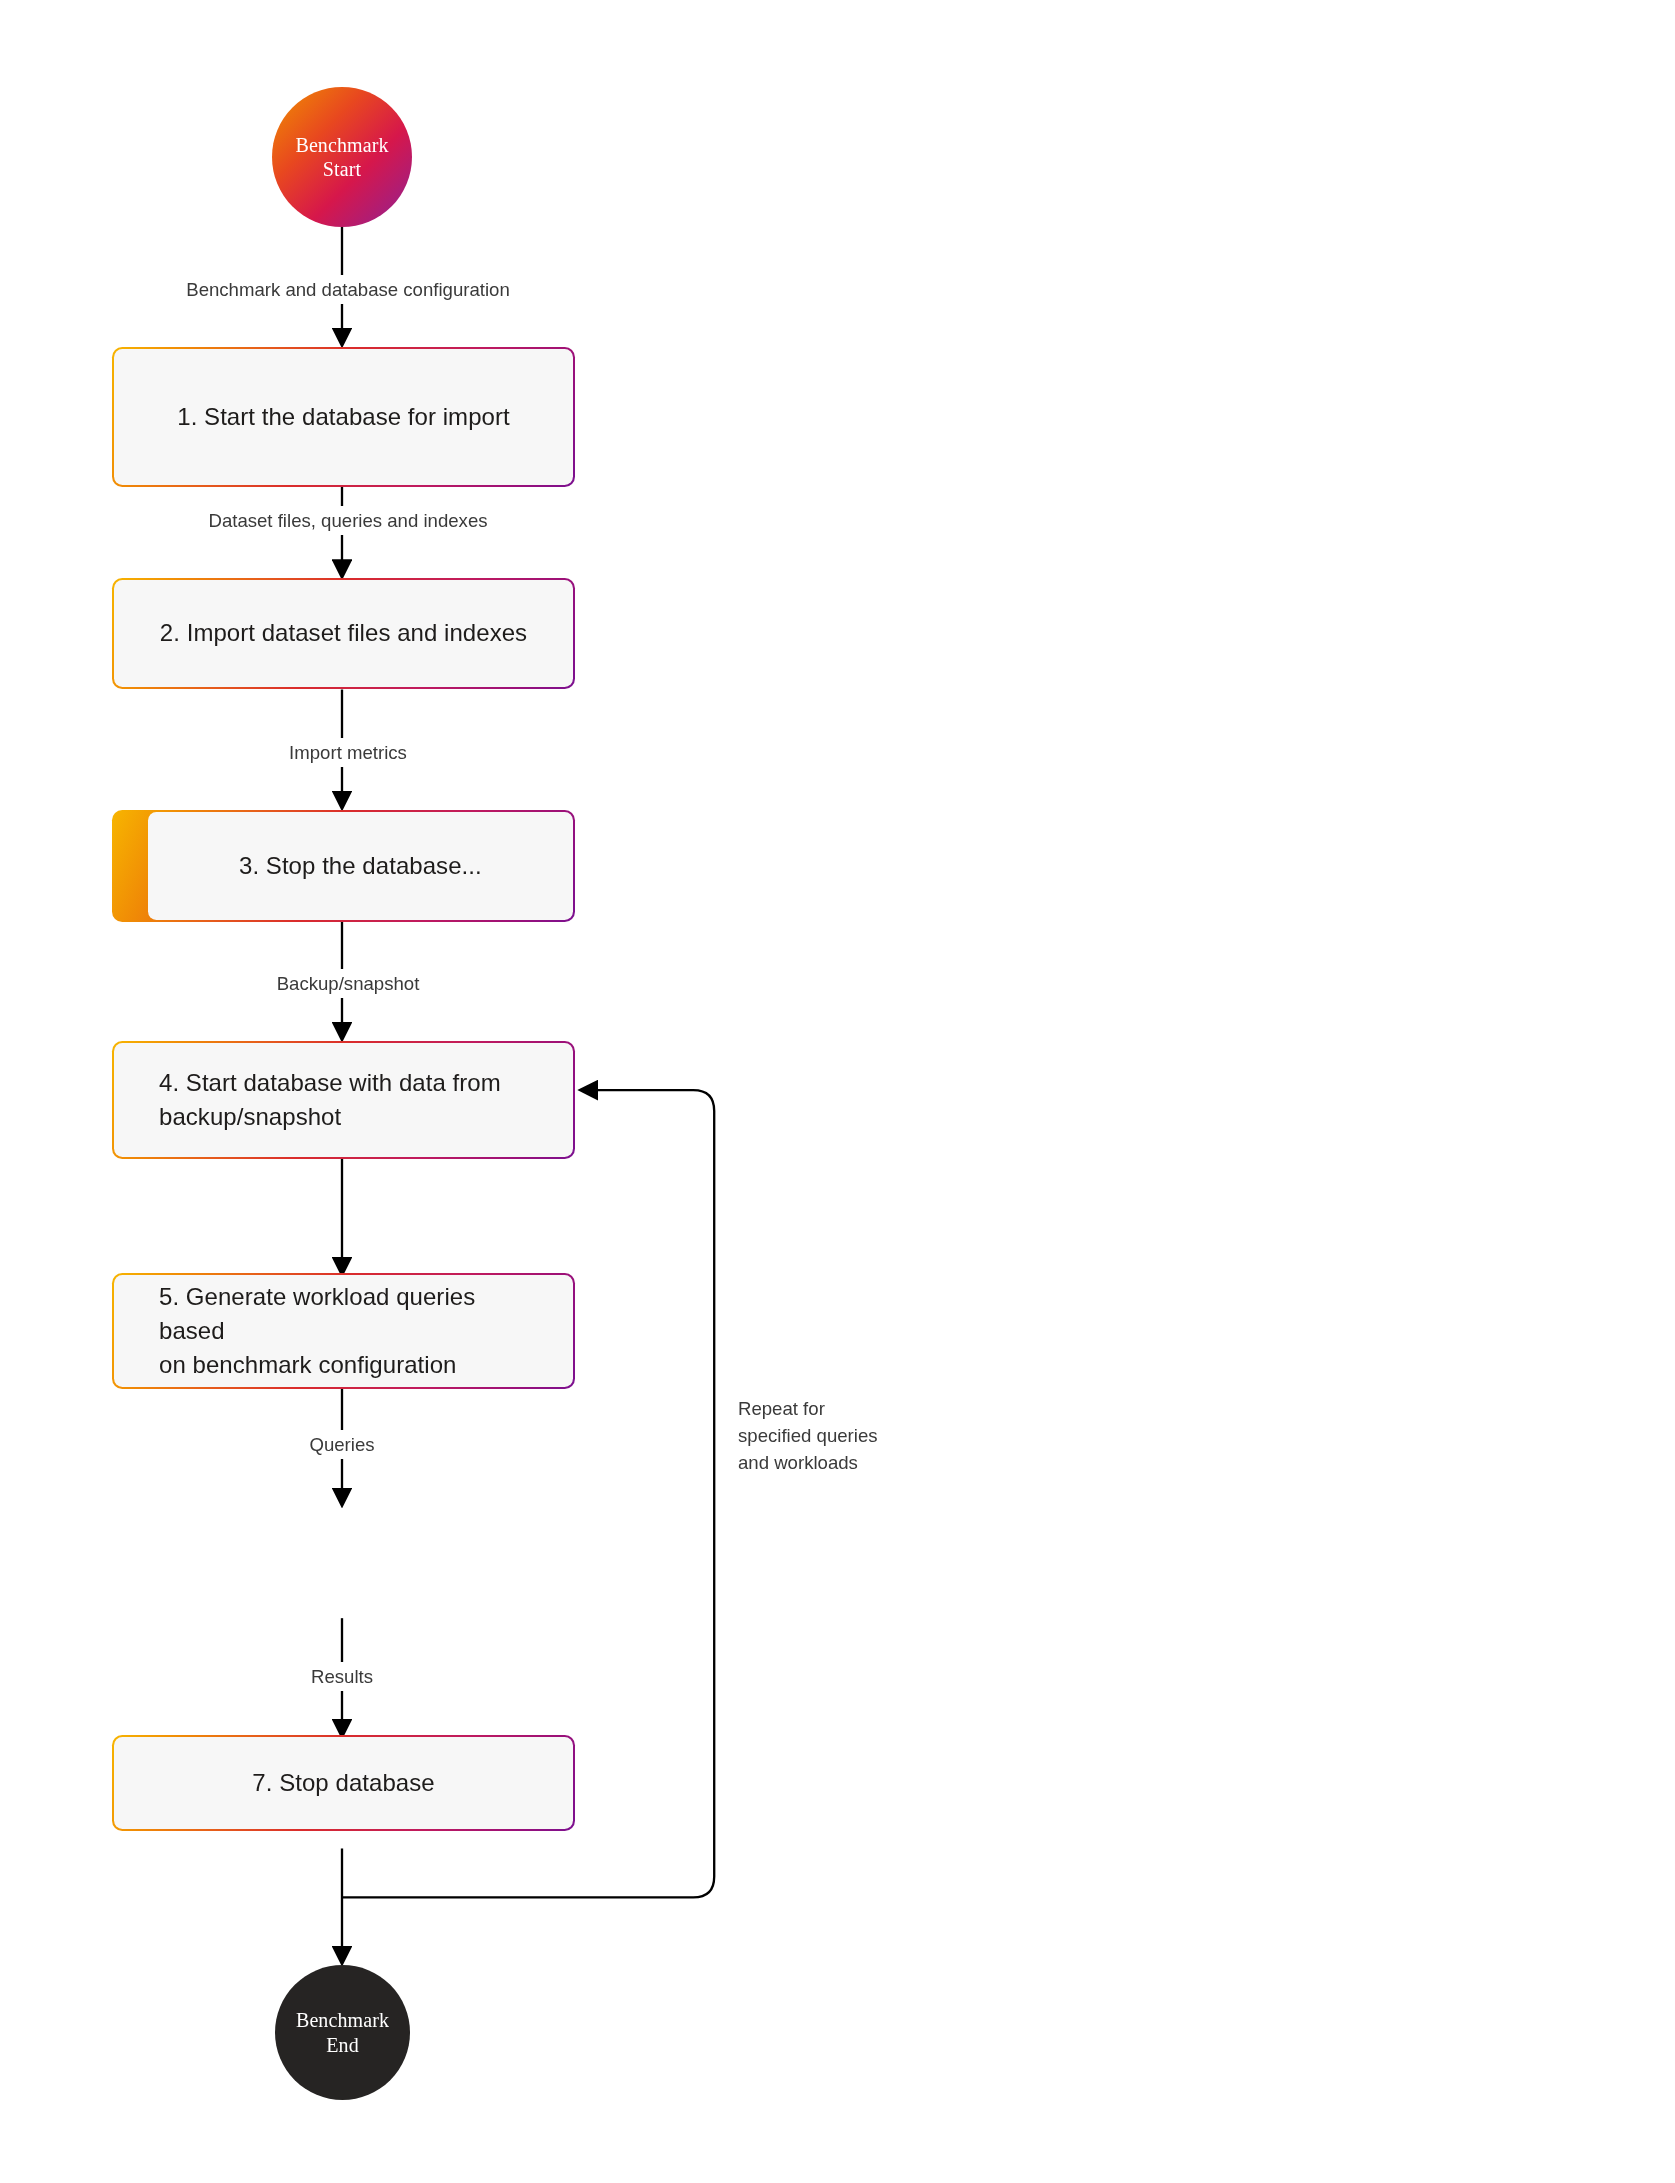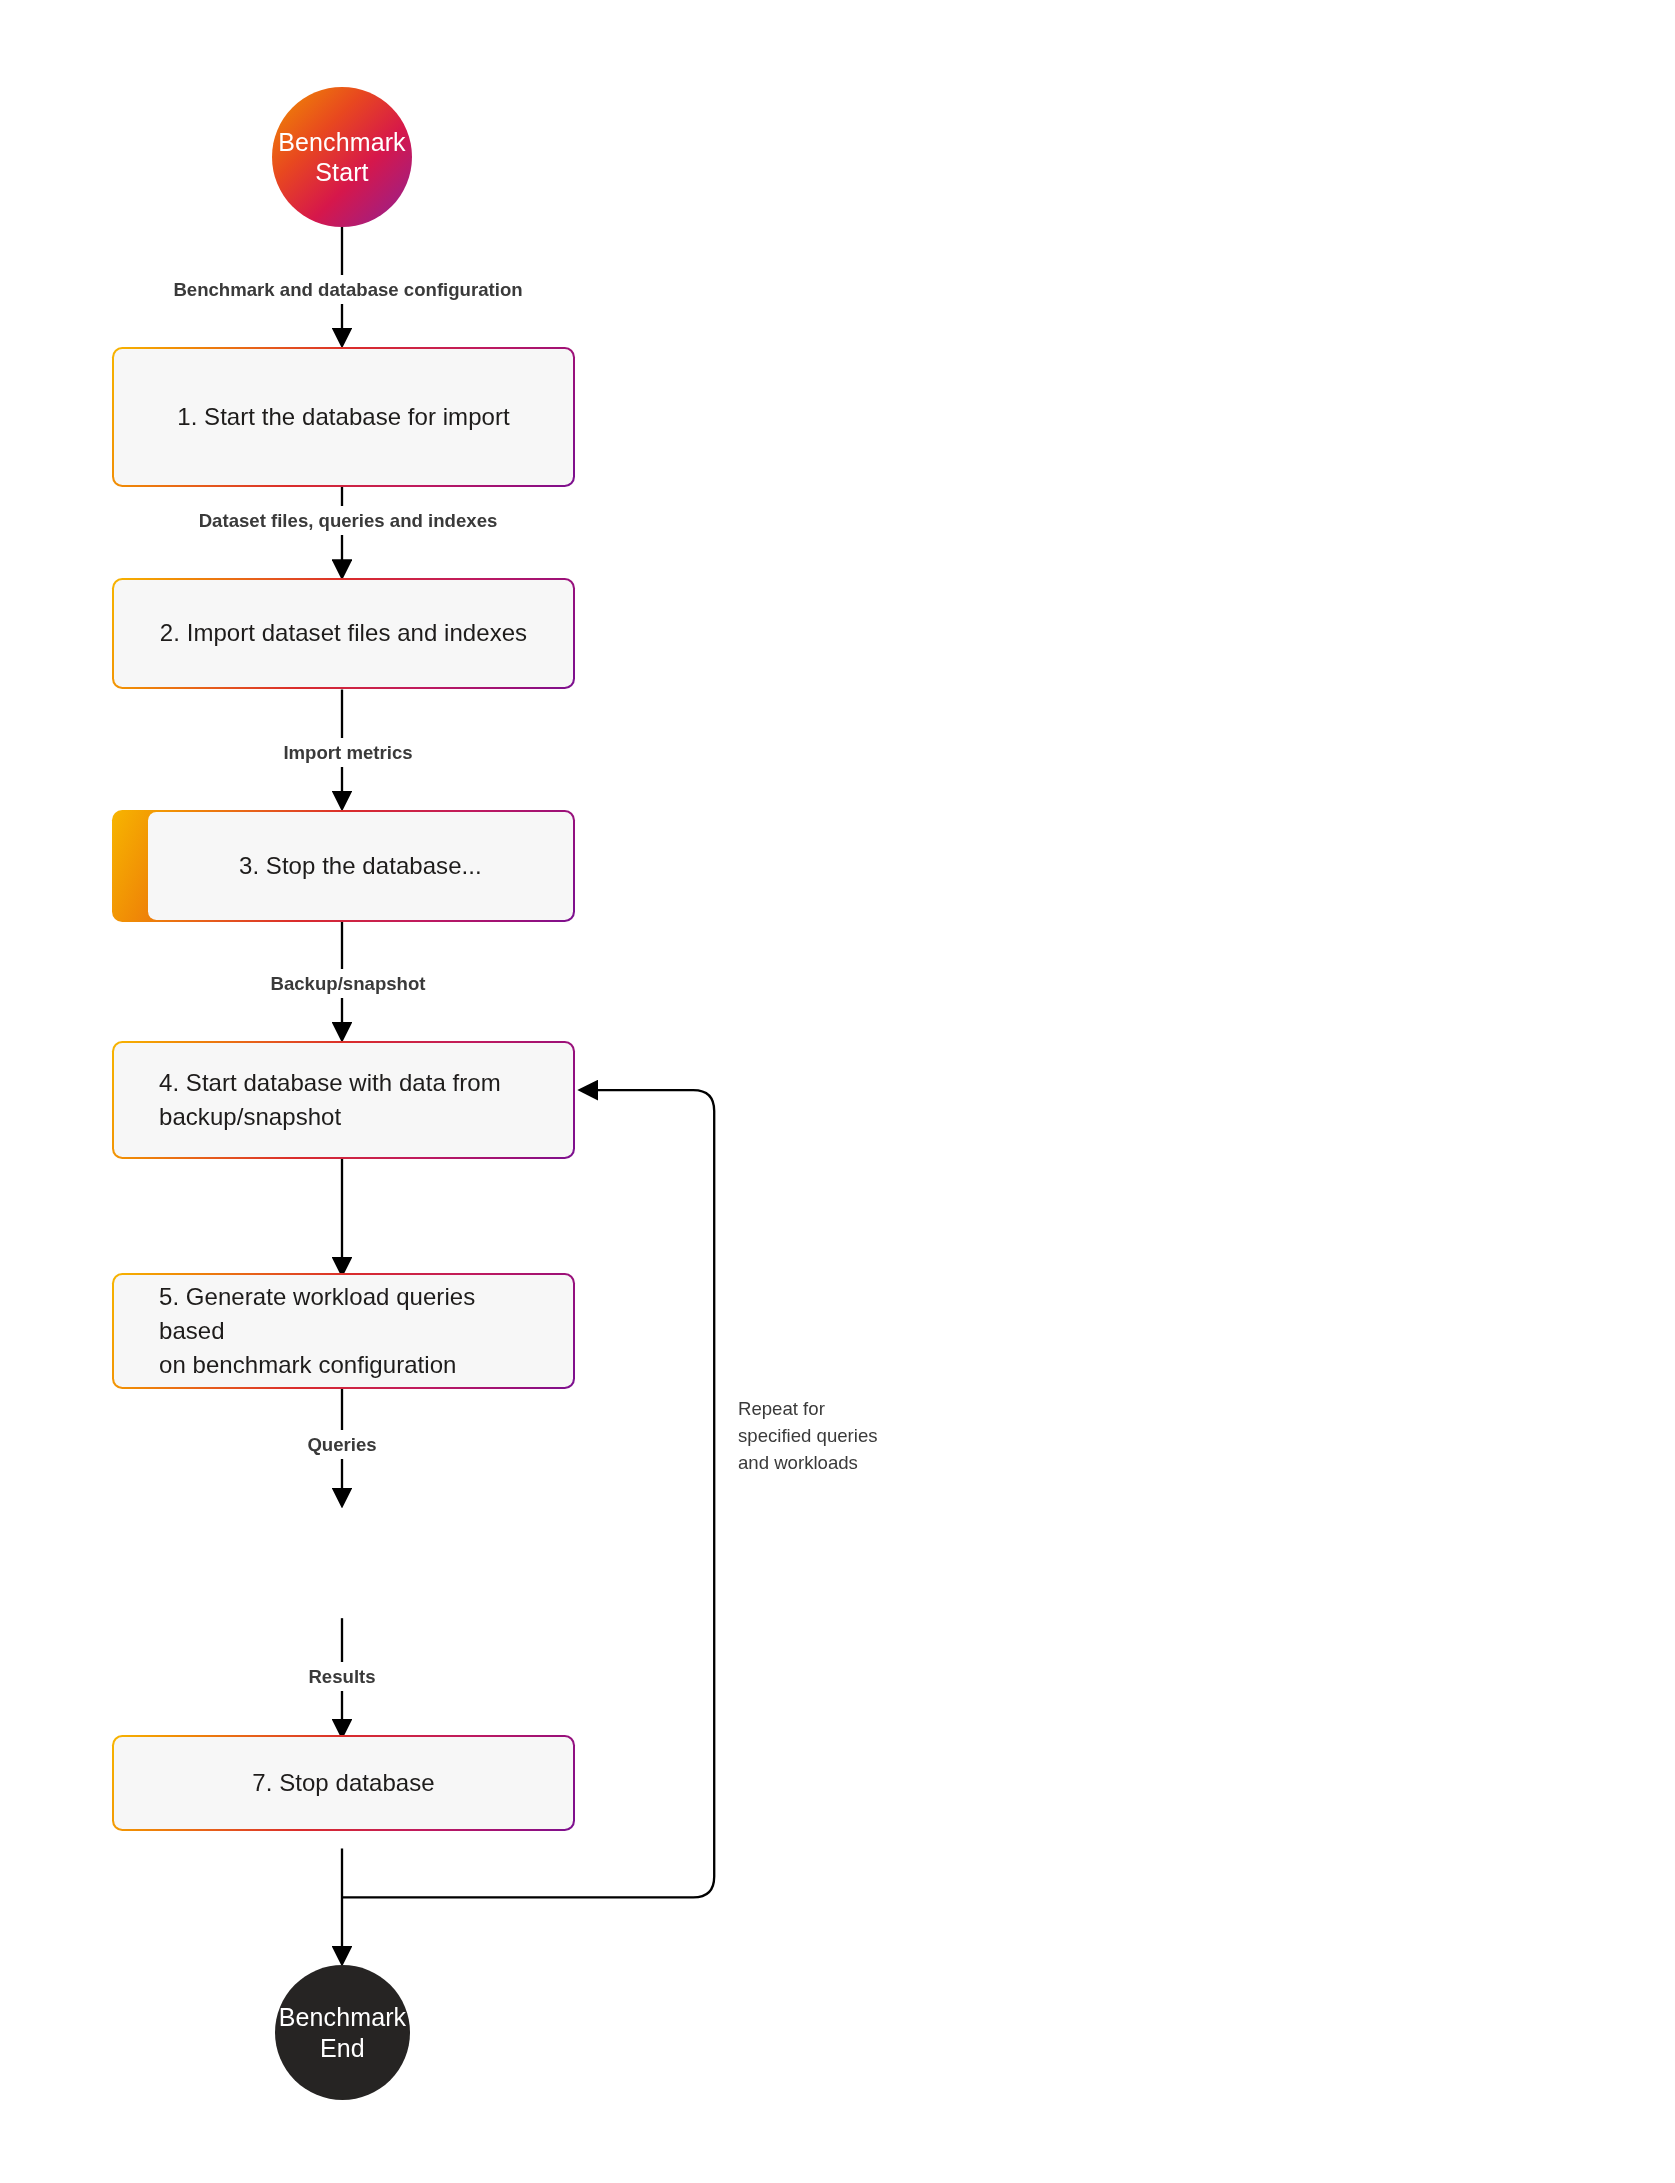--- a/index.html
+++ b/index.html
@@ -34,22 +34,23 @@
     display: flex;
     align-items: center;
     justify-content: center;
     text-align: center;
     color: #ffffff;
     line-height: 1.22;
     z-index: 3;
   }
   .terminal .tlabel {
     white-space: pre-line;
-    font-size: 25px;
+    font-size: 20px;
     letter-spacing: 0.1px;
+    font-family: Liberation Serif, serif;
   }
   #node-start {
     left: 272px;
     top: 87px;
     width: 140px;
     height: 140px;
     background: linear-gradient(135deg, #F09000 0%, #E8481F 34%, #D6174B 62%, #8E2196 100%);
   }
   #node-end {
     left: 275px;
@@ -106,21 +107,20 @@
     color: #3A3A3A;
     line-height: 1.46;
     white-space: pre-line;
     z-index: 4;
     background: #ffffff;
     padding: 0.9px 4.7px;
   }
   .edge-label.centered {
     transform: translateX(-50%);
     text-align: right;
-    font-weight: bold;
   }
   .edge-label.left {
     text-align: left;
     background: transparent;
     padding: 0;
   }
 </style>
 </head>
 <body>
 

